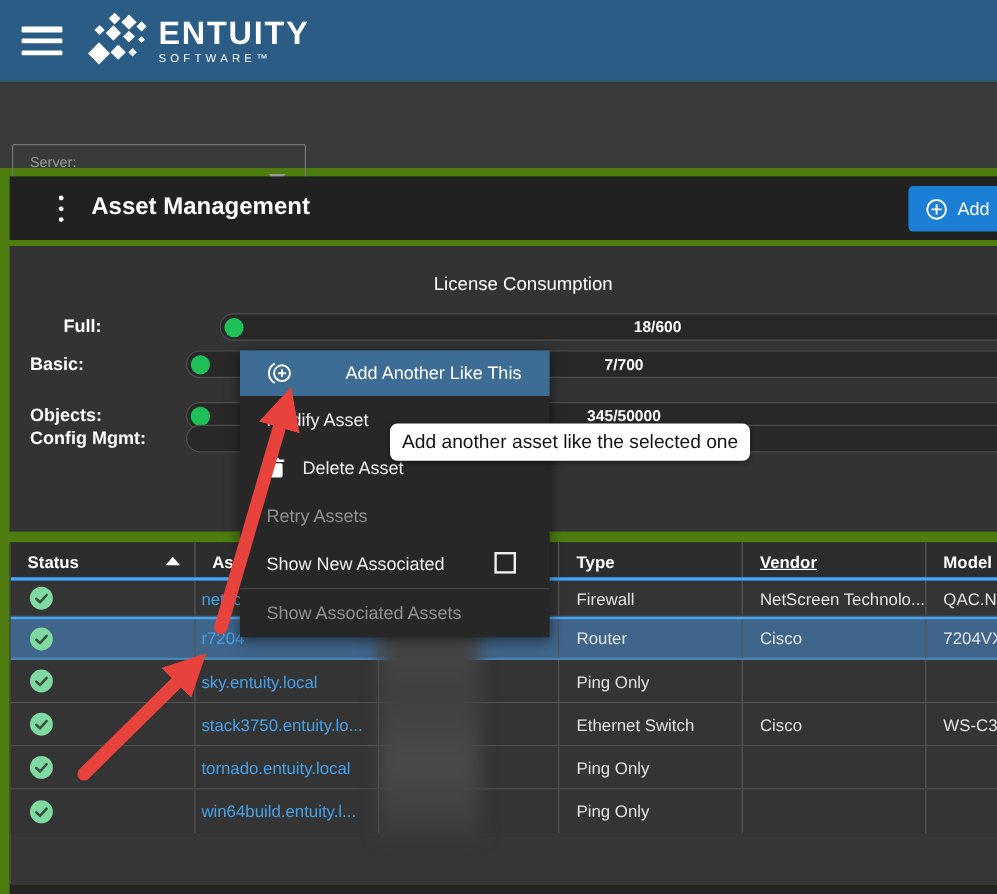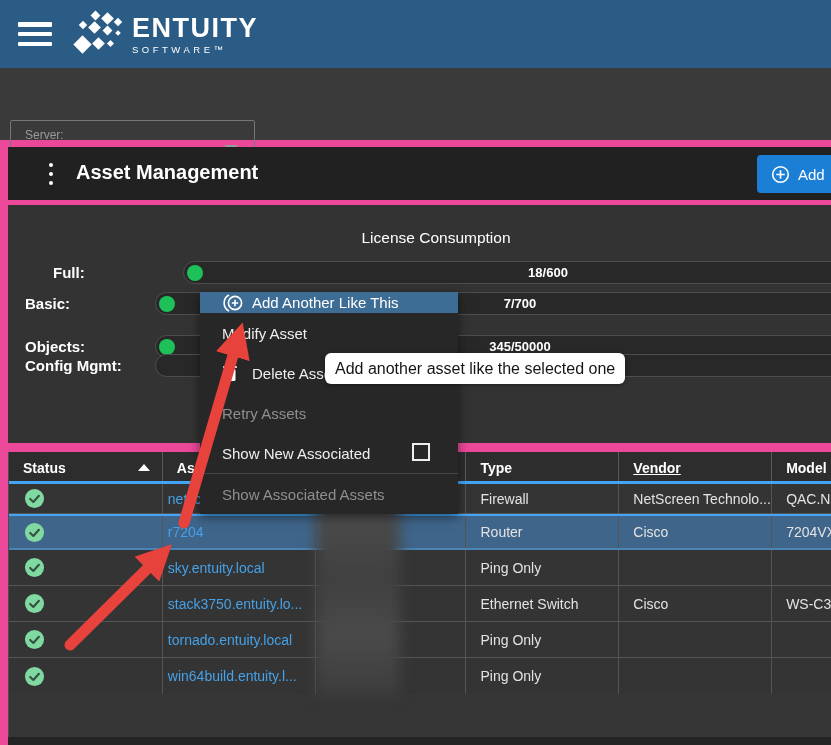--- a/index.html
+++ b/index.html
@@ -1,18 +1,18 @@
 <!DOCTYPE html>
 <html><head>
 <meta charset="utf-8">
 <style>
   * { margin:0; padding:0; box-sizing:border-box; }
   html,body { background:#000; }
   body { font-family:"Liberation Sans", sans-serif; }
-  #app { position:relative; width:831px; height:745px; overflow:hidden; background:#ec4899; }
+  #app { position:relative; width:831px; height:745px; overflow:hidden; background:#4d7c0f; }
 
   
   .topbar { position:absolute; left:0; top:0; width:831px; height:68px; background:#2a5c85; }
   .hamburger { position:absolute; left:18px; top:22px; width:34px; height:24px; display:flex; flex-direction:column; justify-content:space-between; cursor:pointer; }
   .hamburger span { display:block; height:4.5px; background:#fff; border-radius:1px; }
   .logo { position:absolute; left:72px; top:10px; display:flex; align-items:center; }
   .logo svg { width:52px; height:50px; }
   .brand { margin-left:8px; color:#fff; }
   .brand-name { font-size:27px; font-weight:bold; letter-spacing:1.5px; line-height:27px; }
   .brand-sub { font-size:9.5px; letter-spacing:3.5px; margin-top:2px; }
@@ -58,21 +58,21 @@
 
   
   .blur-box { position:absolute; left:316px; top:498px; width:84px; height:198px; background:linear-gradient(180deg,#4e4e4e,#404040 40%,#4a4a4a 70%,#3d3d3d); filter:blur(7px); z-index:20; }
 
   
   .menu { position:absolute; left:200px; top:292px; width:258px; background:#272727; z-index:50; box-shadow:0 3px 10px rgba(0,0,0,.5); }
   .mi { position:relative; height:40px; display:flex; align-items:center; color:#eee; font-size:15px; cursor:pointer; }
   .mi .mi-ico { width:22px; margin-left:22px; margin-right:8px; display:flex; align-items:center; }
   .mi .mi-label { margin-left:0; }
   .mi.noicon .mi-label { margin-left:22px; }
-  .mi.hl { height:21px; background:#3d6d95; color:#fff; }
+  .mi.hl { height:38px; background:#3d6d95; color:#fff;gap:36px; }
   .mi.dim { color:#8f8f8f; }
   .mi .checkbox { position:absolute; right:28px; top:10px; width:18px; height:18px; border:2.5px solid #eee; background:transparent; }
   .menu .mdiv { height:1px; background:#454545; margin:0; }
 
   
   .tooltip { position:absolute; left:325px; top:353px; height:31px; background:#fff; color:#141414; font-size:16px; line-height:31px; padding:0 10px; border-radius:6px; z-index:60; box-shadow:0 1px 4px rgba(0,0,0,.4); white-space:nowrap; }
 
   
   .arrows { position:absolute; left:0; top:0; z-index:70; pointer-events:none; }
 </style>

